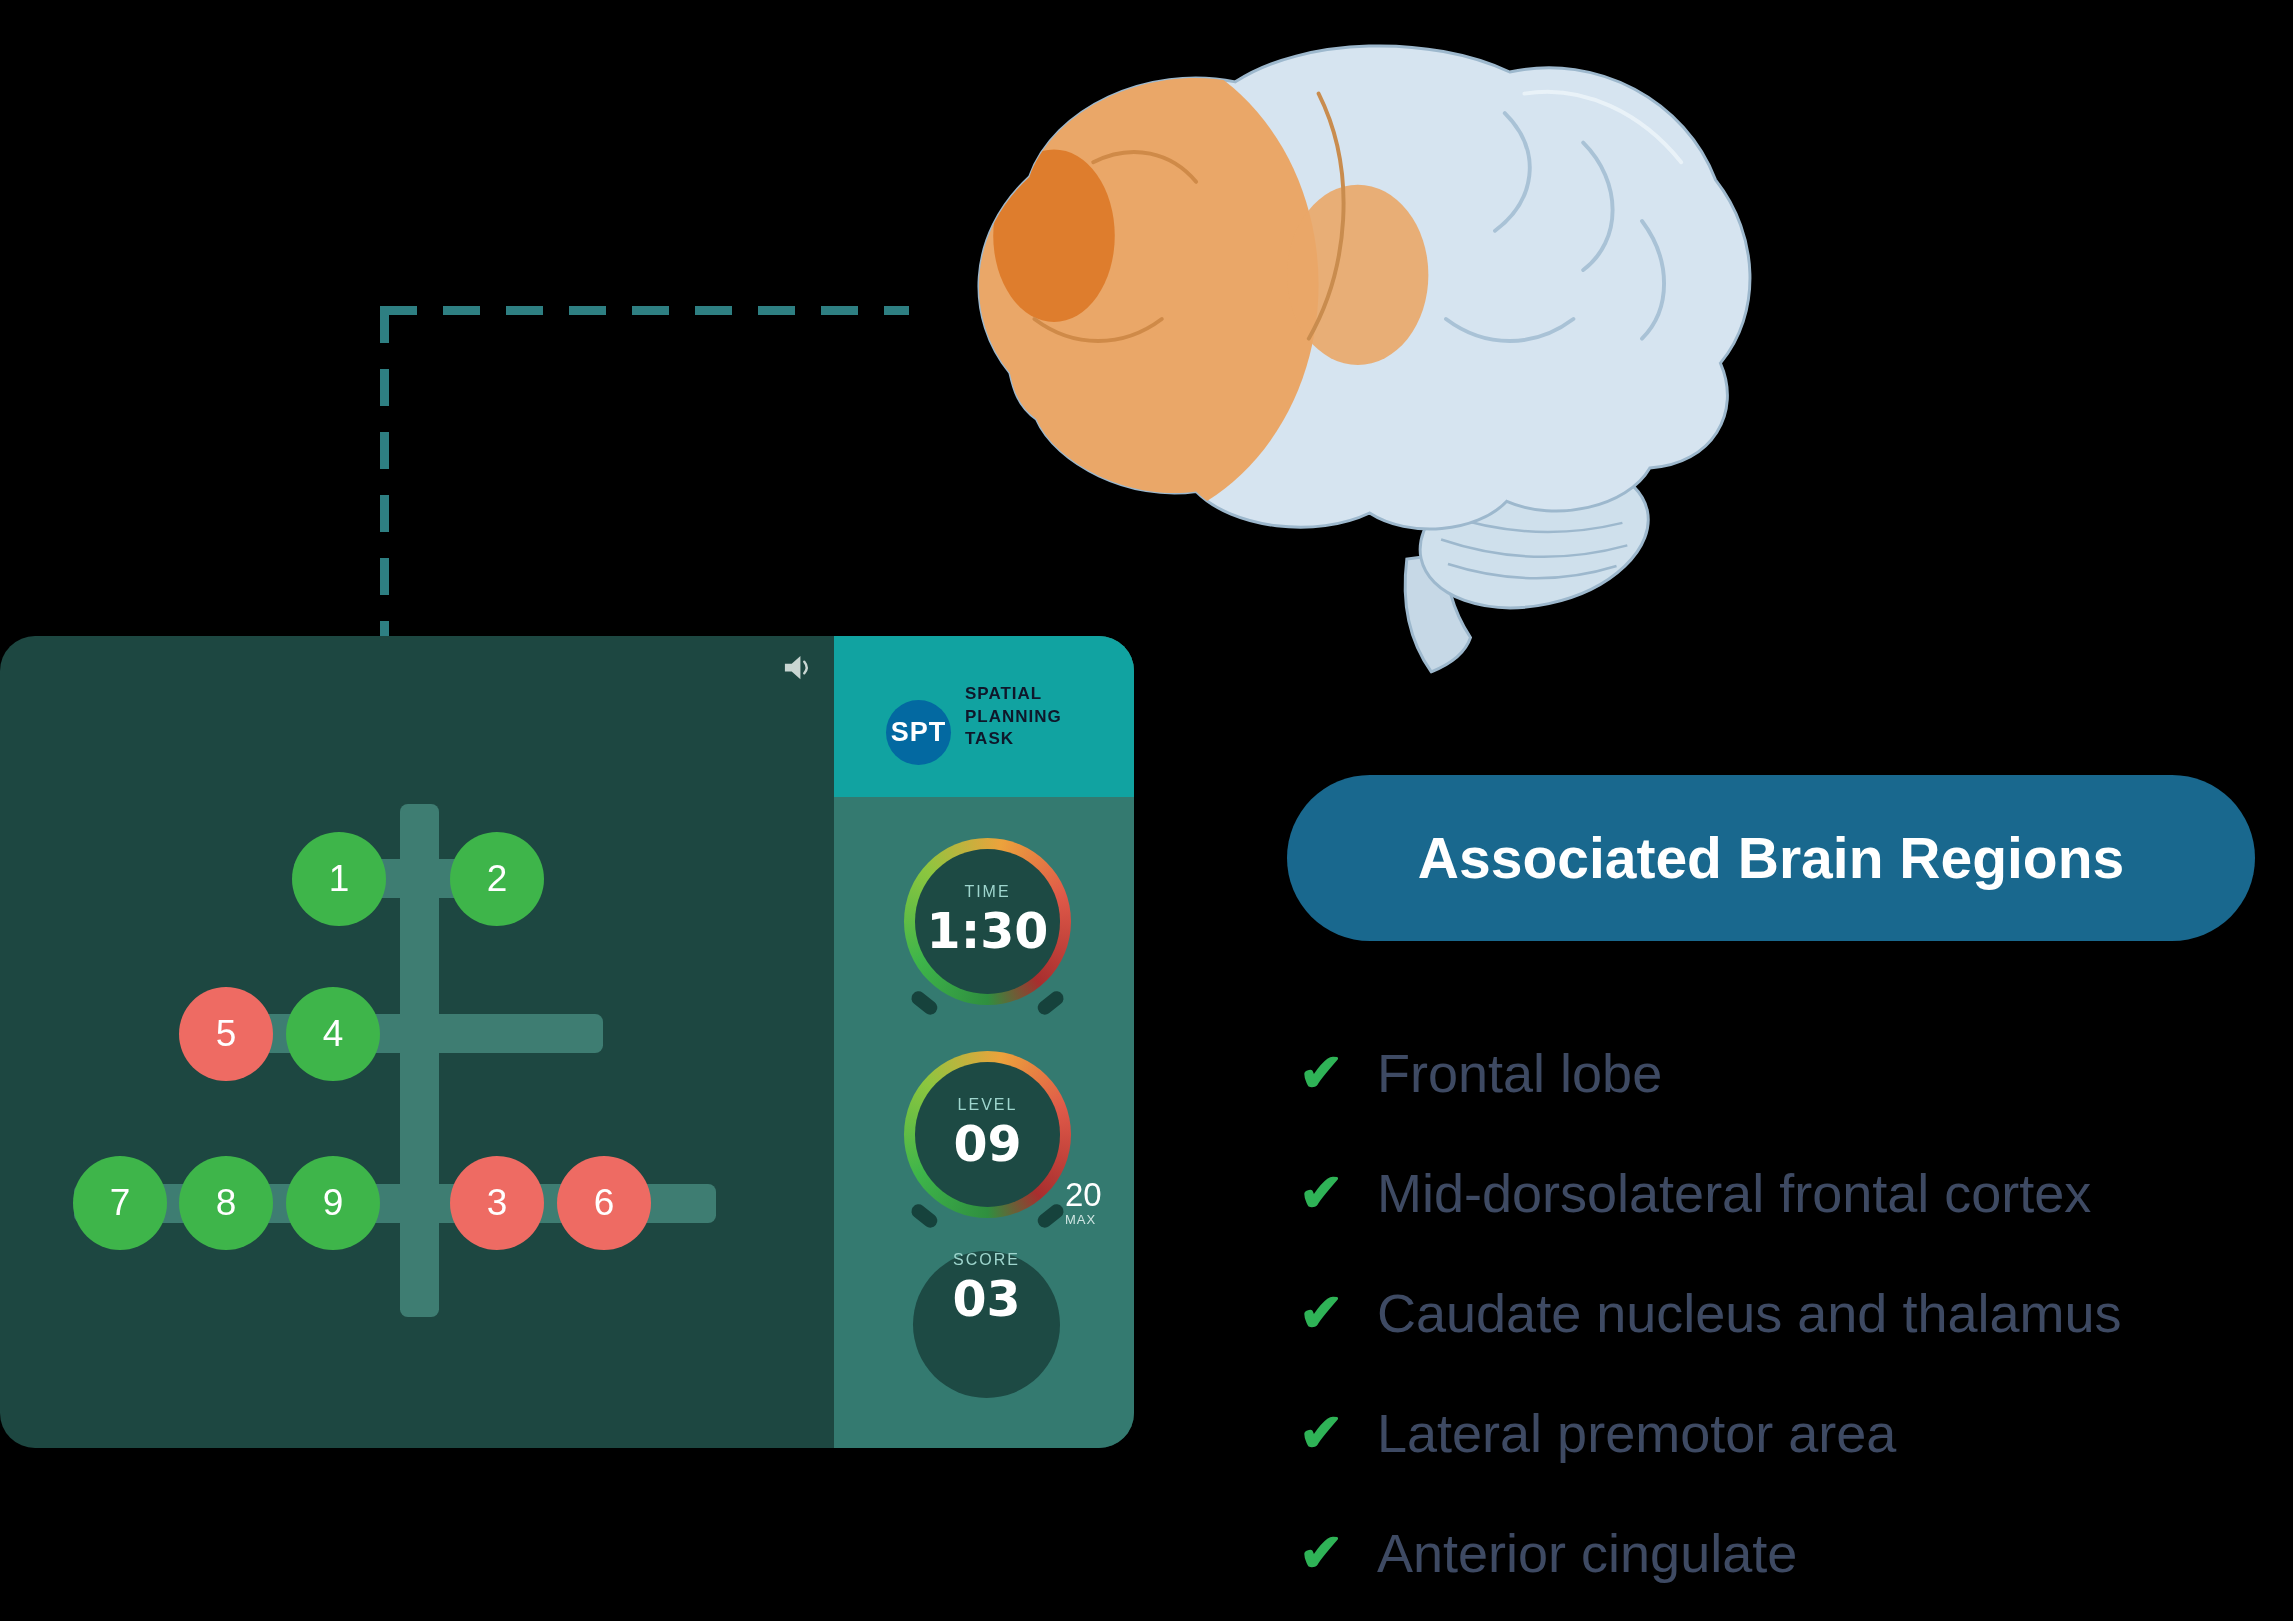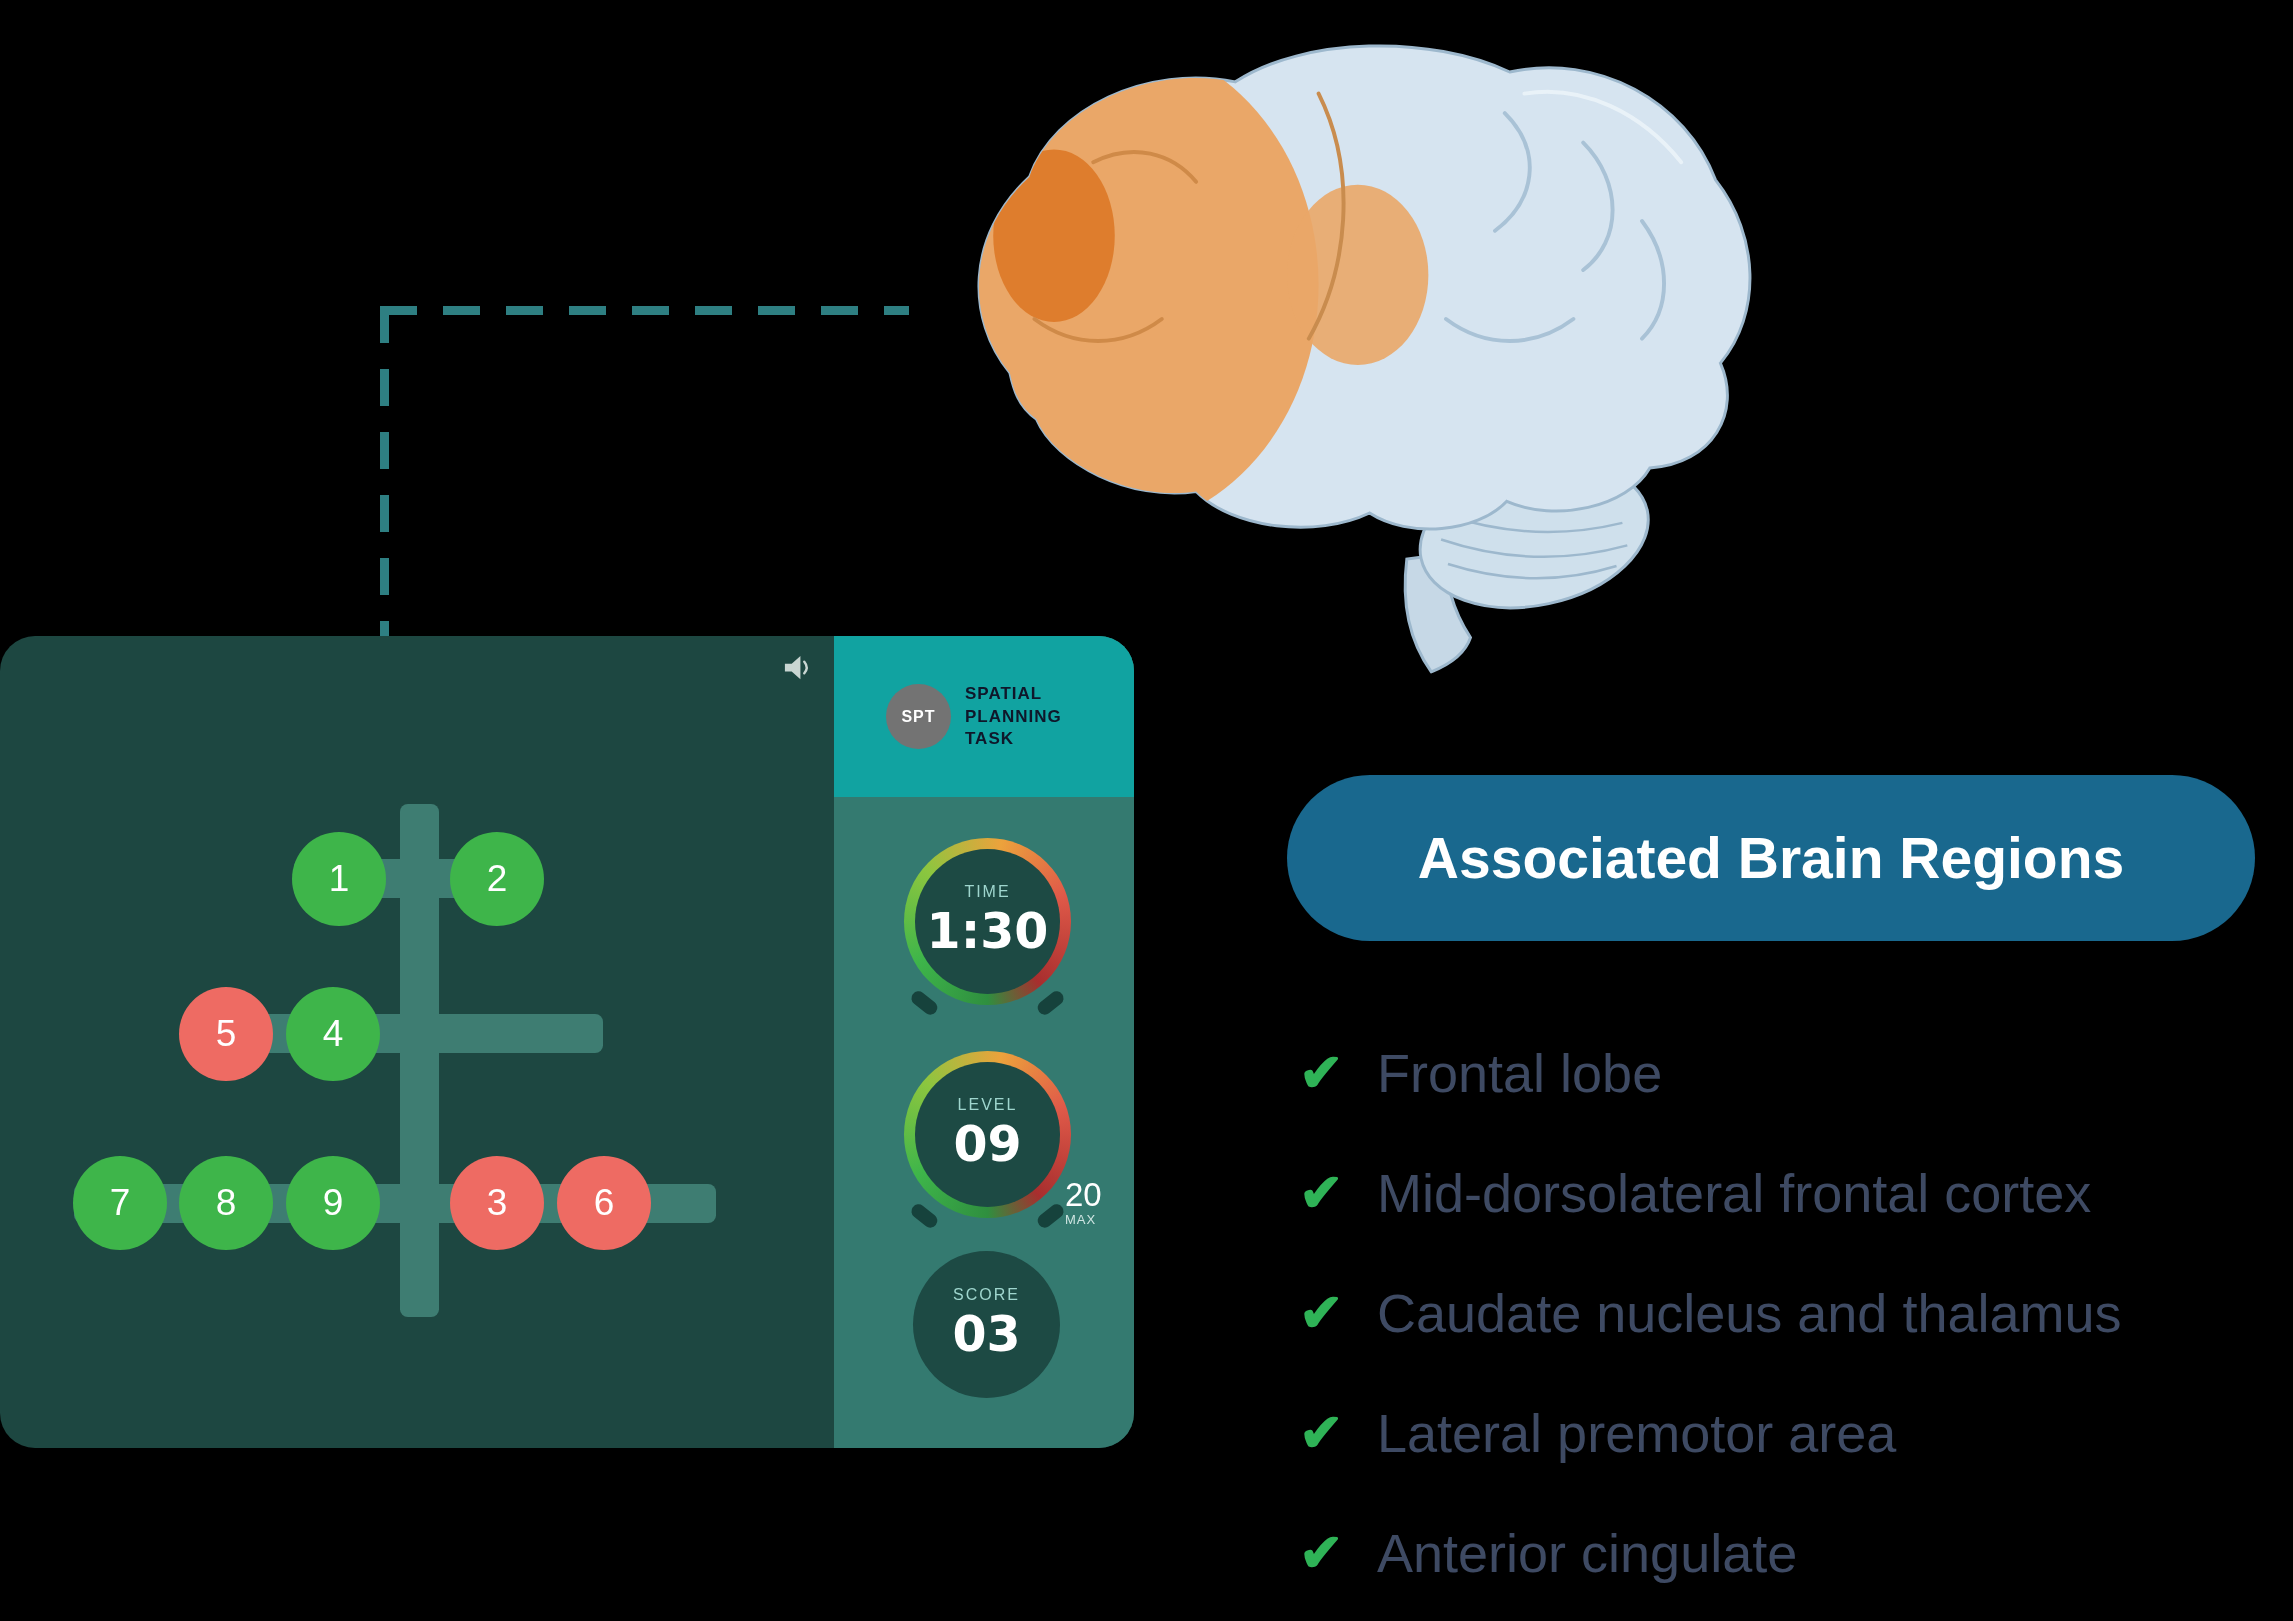--- a/index.html
+++ b/index.html
@@ -27,23 +27,23 @@
   .ball{position:absolute;width:94px;height:94px;border-radius:50%;display:flex;
     align-items:center;justify-content:center;font-size:37px;color:#fff;}
   .ball[data-color="green"]{background:#3eb54a;}
   .ball[data-color="red"]{background:#ee6b63;}
   .speaker{position:absolute;left:782px;top:15.7px;width:31px;height:31px;}
 
   
   .sidebar{position:absolute;left:834px;top:0;width:300px;height:812px;
     background:#347a70;border-radius:0 35px 35px 0;overflow:hidden;}
   .sidebar-header{position:absolute;left:0;top:0;width:100%;height:161px;background:#11a3a1;}
-  .spt-badge{position:absolute;left:52px;top:48px;width:65px;height:65px;border-radius:50%;
-    background:#737373;color:#fff;display:flex;align-items:center;justify-content:center;
-    font-size:16px;font-weight:bold;letter-spacing:1px;}
+  .spt-badge{position:absolute;left:52px;top:64px;width:65px;height:65px;border-radius:50%;
+    background:#0369a1;color:#fff;display:flex;align-items:center;justify-content:center;
+    font-size:27px;font-weight:bold;letter-spacing:1px;}
   .spt-title{position:absolute;left:131px;top:47px;color:#0f172a;font-size:17px;
     line-height:22.5px;font-weight:bold;letter-spacing:1px;}
 
   .gauge{position:absolute;width:167px;height:167px;}
   .gauge-time{left:70px;top:202px;}
   .gauge-level{left:70px;top:415px;}
   .gauge .foot{position:absolute;width:29px;height:13.7px;background:#16423c;border-radius:6.9px;bottom:-4.9px;}
   .gauge .foot-left{left:5.9px;transform:rotate(38deg);}
   .gauge .foot-right{right:5.9px;transform:rotate(-38deg);}
   .gauge .ring{position:absolute;inset:0;border-radius:50%;
@@ -52,21 +52,21 @@
   .gauge .inner{position:absolute;inset:10.8px;border-radius:50%;background:#1d4a44;
     display:flex;flex-direction:column;align-items:center;justify-content:center;}
   .g-label{font-size:16px;letter-spacing:2px;color:#9fd6ce;margin-bottom:2px;}
   .g-value{font-size:49px;font-weight:bold;color:#fff;font-family:"DejaVu Sans",sans-serif;}
 
   .level-max{position:absolute;left:231px;top:541px;text-align:left;}
   .max-num{font-size:33px;font-weight:normal;color:#fff;line-height:35px;}
   .max-label{font-size:13px;color:#cfe5e2;letter-spacing:1px;}
 
   .score-circle{position:absolute;left:79px;top:615px;width:147px;height:147px;border-radius:50%;
-    background:#1d4a44;display:flex;flex-direction:column;align-items:center;justify-content:center;}
+    background:#1d4a44;display:flex;flex-direction:column;align-items:center;}
 
   
   .regions-pill{position:absolute;left:1287px;top:775px;width:968px;height:166px;
     background:#19688e;border-radius:90px;display:flex;align-items:center;justify-content:center;
     color:#fff;font-size:57px;font-weight:bold;}
   .regions-list{position:absolute;left:1299px;top:1038px;}
   .region-row{display:flex;align-items:center;height:69px;margin-bottom:51px;}
   .check{font-size:53px;font-weight:bold;color:#2fb357;width:78px;}
   .region-label{font-size:54px;color:#3e4a63;}
 </style>

